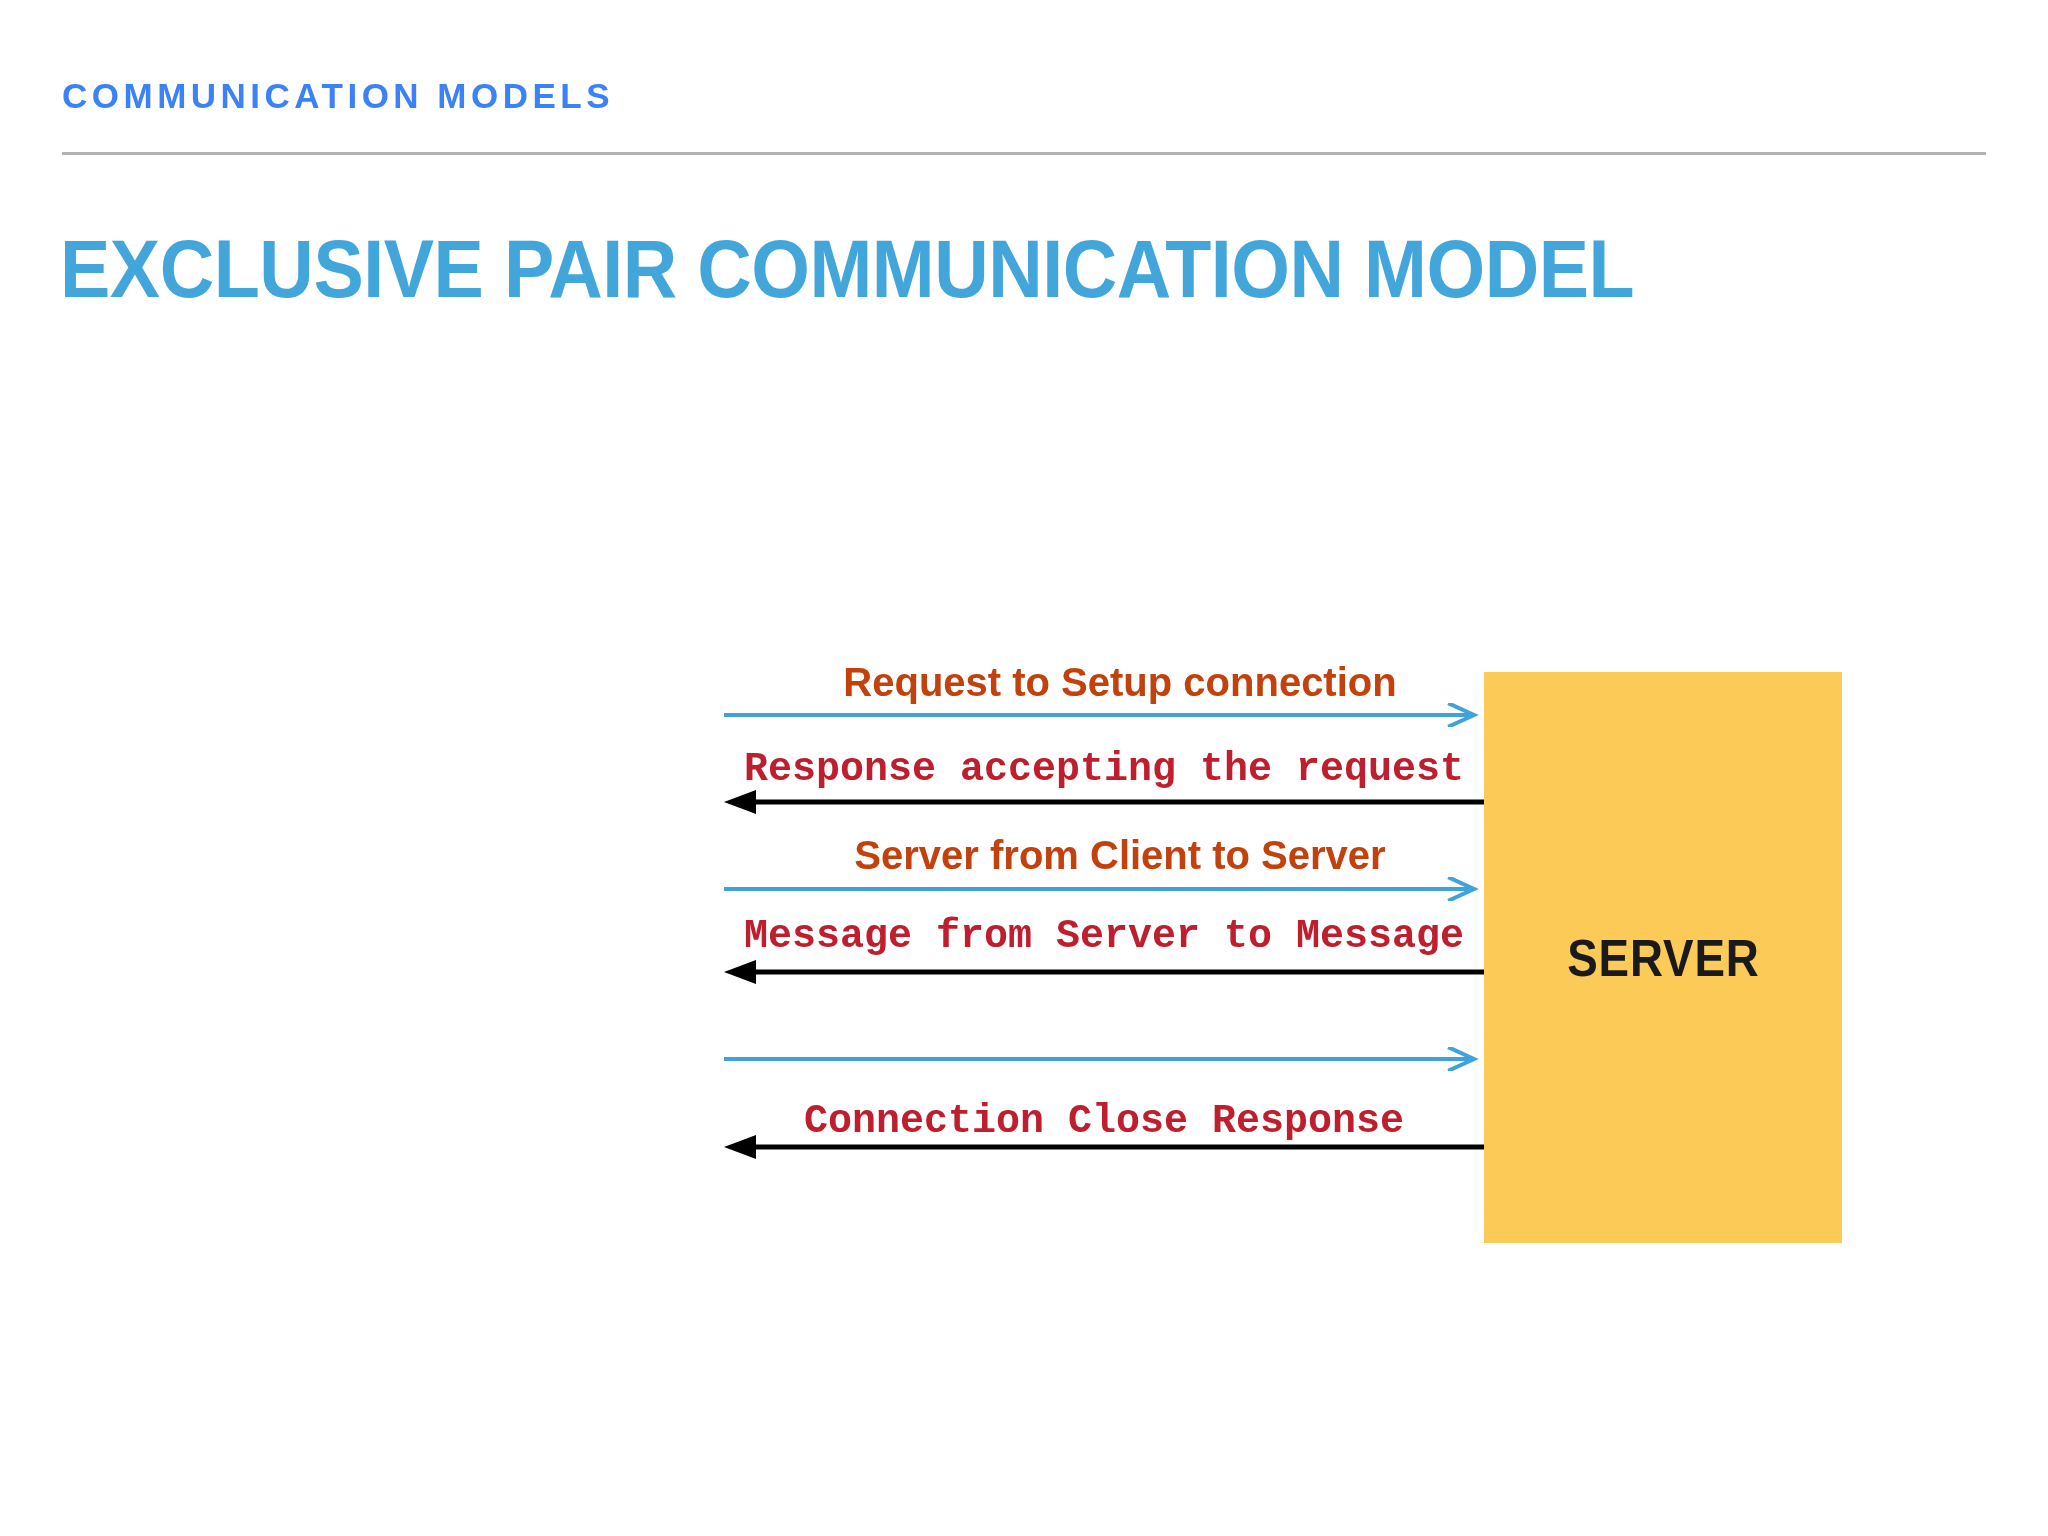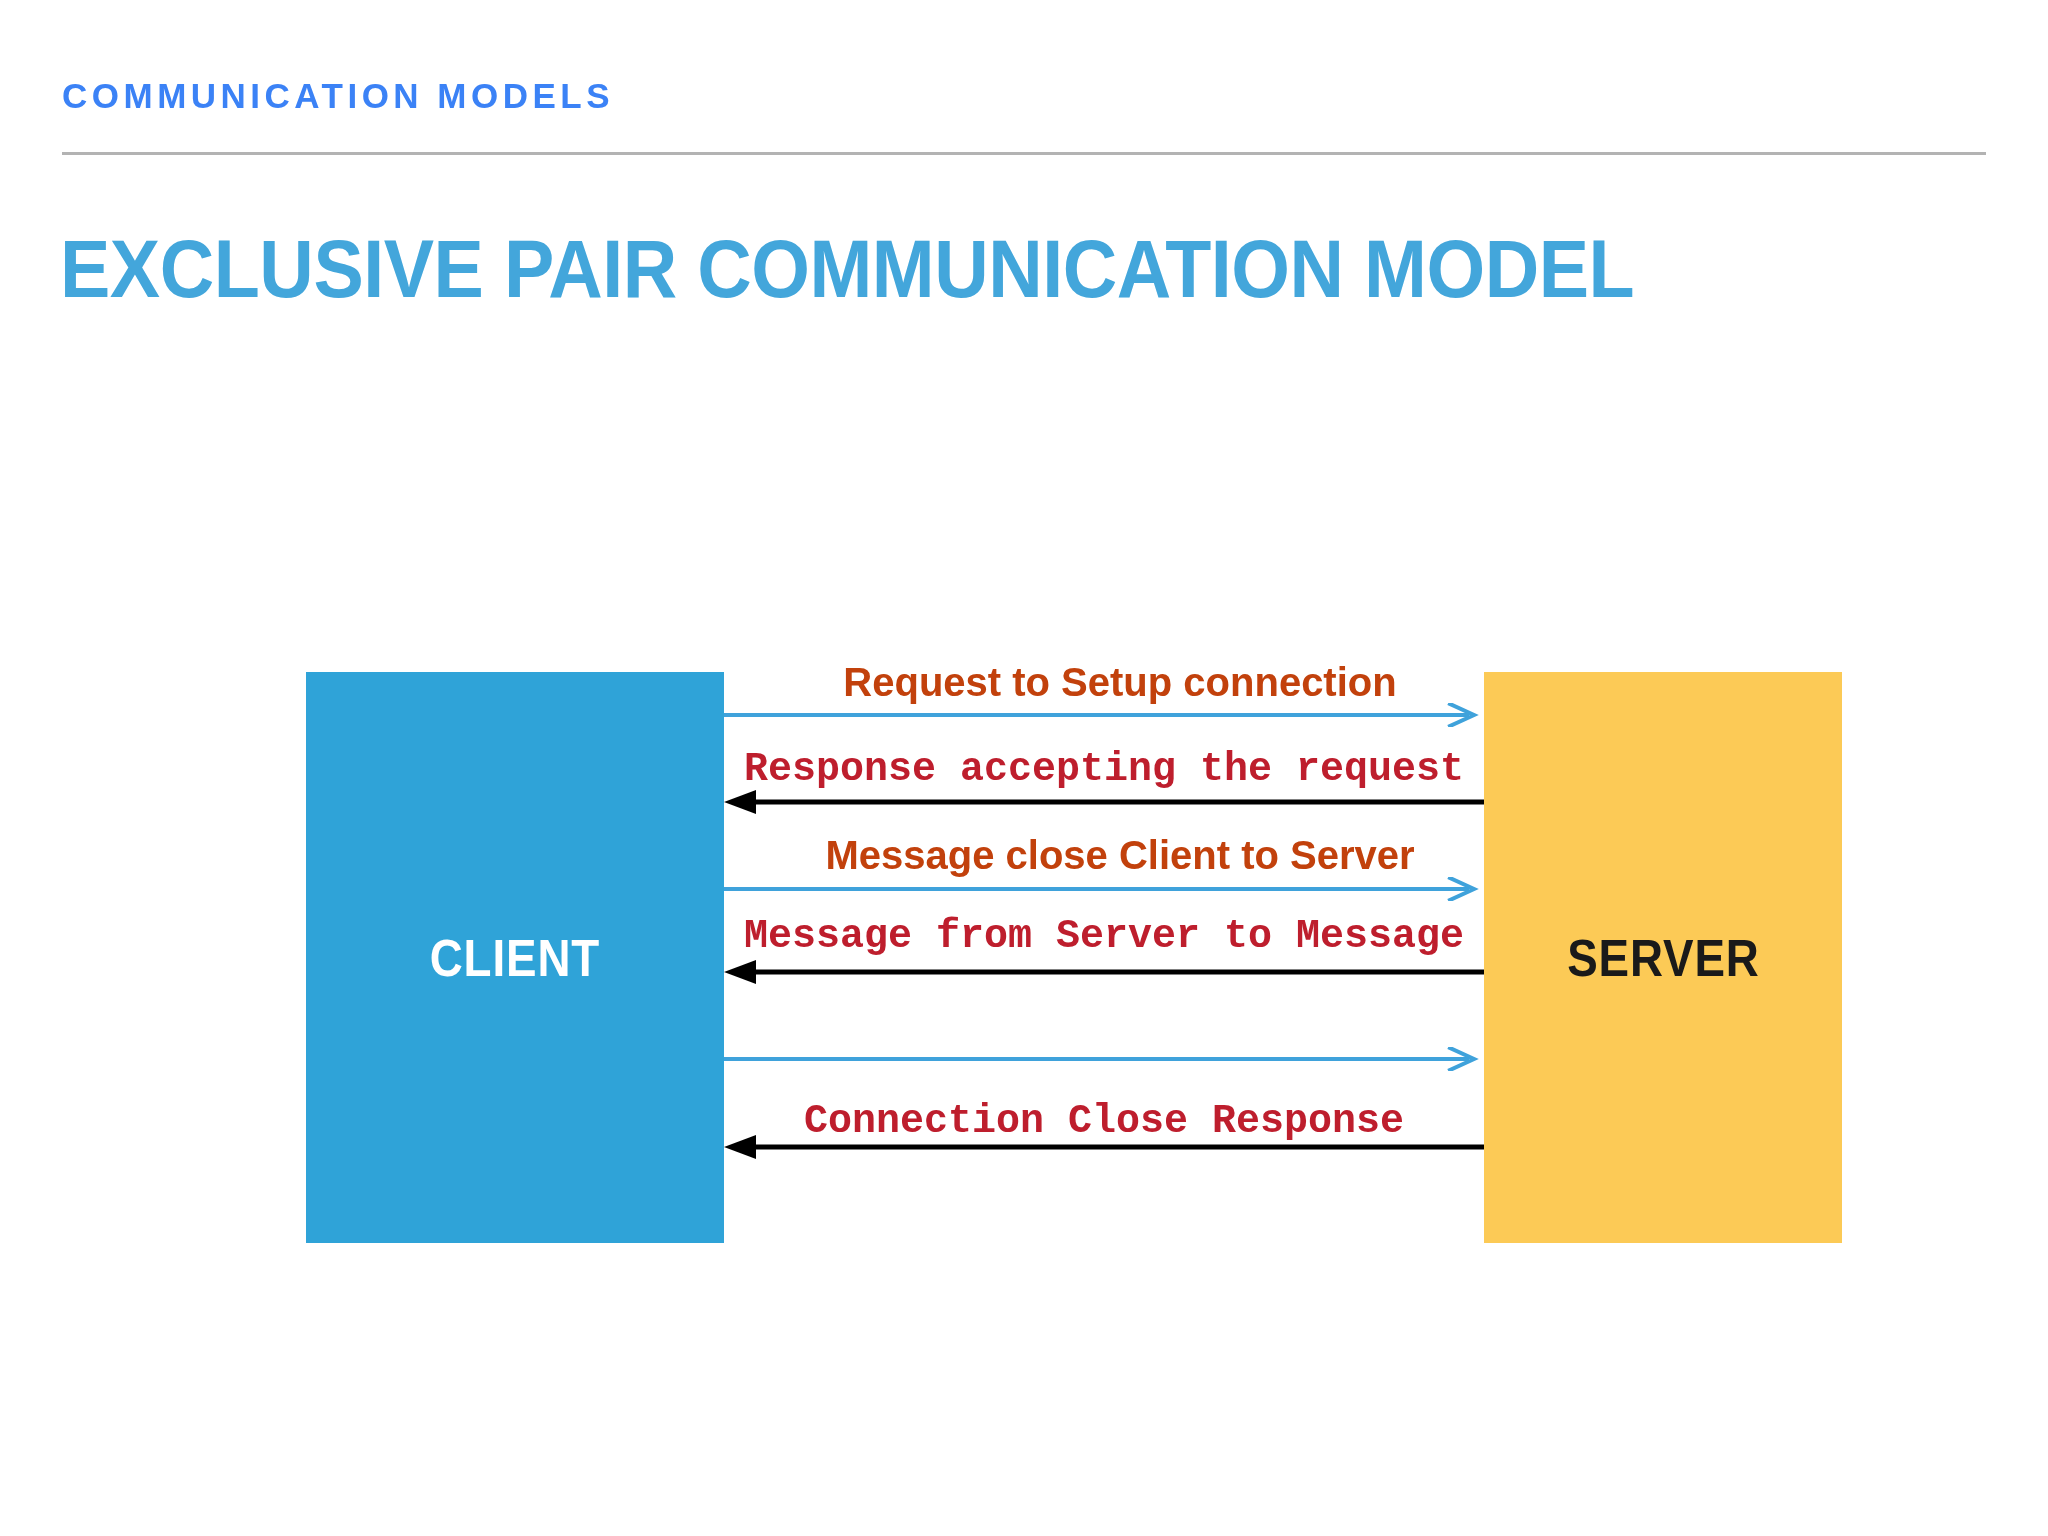--- a/index.html
+++ b/index.html
@@ -147,23 +147,20 @@
 
 <div class="slide-header">
   <div class="eyebrow">COMMUNICATION MODELS</div>
   <div class="header-rule"></div>
 </div>
 
 <div class="slide-title">EXCLUSIVE PAIR COMMUNICATION MODEL</div>
 
 <div class="diagram">
 
-  <div class="node-box client-box">
-    <span class="node-label">CLIENT</span>
-  </div>
 
   <div class="node-box server-box">
     <span class="node-label">SERVER</span>
   </div>
 
   <div class="msg to-server row1">
     <div class="msg-text blue">Request to Setup connection</div>
   </div>
   <div class="msg arrow-row1">
     <div class="arrow">
@@ -180,21 +177,21 @@
   <div class="msg arrow-row2">
     <div class="arrow">
       <svg viewBox="0 0 760 24" xmlns="http://www.w3.org/2000/svg">
         <line x1="760" y1="12" x2="22" y2="12" stroke="#000000" stroke-width="5"></line>
         <polygon points="0,12 32,0 32,24" fill="#000000"></polygon>
       </svg>
     </div>
   </div>
 
   <div class="msg to-server row3">
-    <div class="msg-text blue">Message close Client to Server</div>
+    <div class="msg-text blue">Server from Client to Server</div>
   </div>
   <div class="msg arrow-row3">
     <div class="arrow">
       <svg viewBox="0 0 760 24" xmlns="http://www.w3.org/2000/svg">
         <line x1="0" y1="12" x2="745" y2="12" stroke="#3FA2DB" stroke-width="4"></line>
         <polyline points="726,1 750,12 726,23" fill="none" stroke="#3FA2DB" stroke-width="4" stroke-linecap="square" stroke-linejoin="miter"></polyline>
       </svg>
     </div>
   </div>
 

